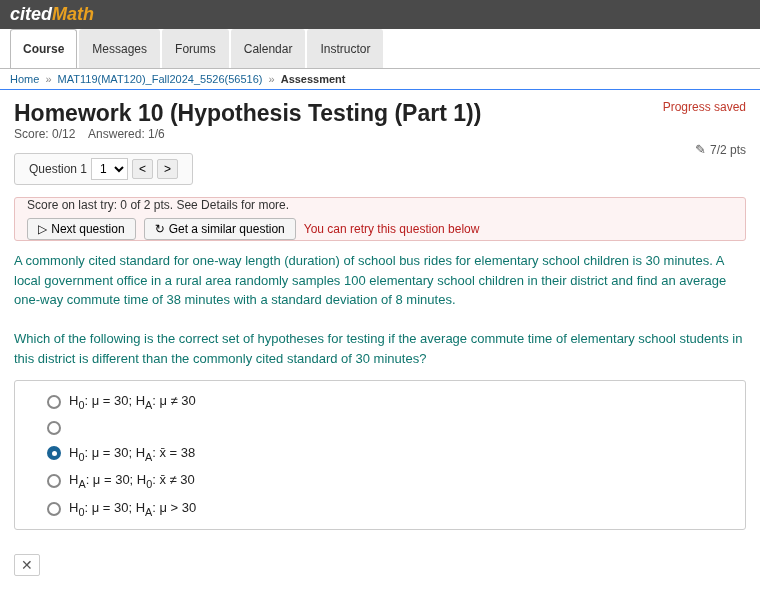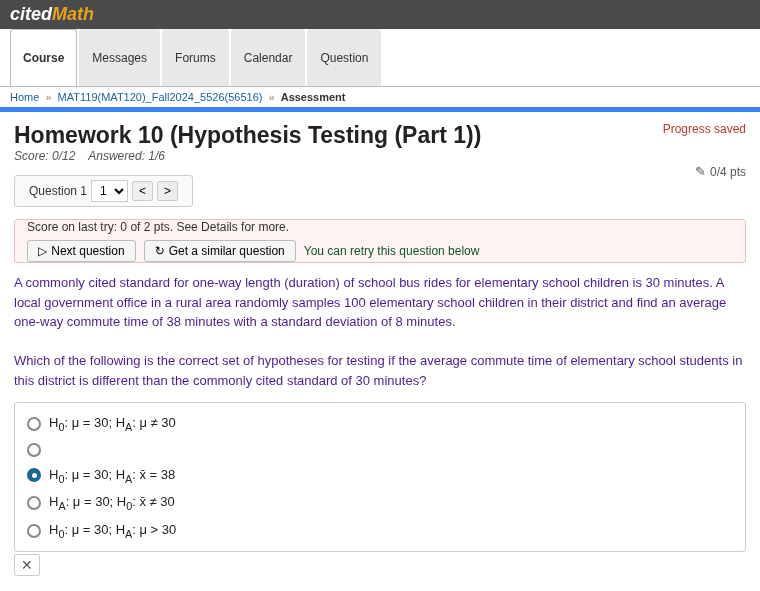--- a/index.html
+++ b/index.html
@@ -27,42 +27,42 @@
       color: #e8a020;
     }
 
     .nav-tabs {
       display: flex;
       background: #fff;
       border-bottom: 1px solid #bbb;
       padding: 0 10px;
     }
     .nav-tab {
-      padding: 21px 12px;
+      padding: 12px 12px;
       font-size: 12px;
       color: #333;
       cursor: pointer;
       border: 1px solid transparent;
       border-bottom: none;
       margin-right: 2px;
       background: #e8e8e8;
       border-radius: 3px 3px 0 0;
     }
     .nav-tab.active {
       background: #fff;
       border-color: #bbb;
       font-weight: bold;
     }
 
     .breadcrumb-bar {
       background: #fff;
       padding: 4px 10px;
       font-size: 11px;
       color: #555;
-      border-bottom: 5px solid #3b82f6;
+      border-bottom: 1px solid #3b82f6;
     }
     .breadcrumb-bar a {
       color: #1a6496;
       text-decoration: none;
     }
     .breadcrumb-bar .sep {
       margin: 0 3px;
       color: #888;
     }
     .breadcrumb-bar .current {
@@ -90,21 +90,20 @@
     }
     .progress-saved {
       color: #c0392b;
       font-size: 12px;
       white-space: nowrap;
     }
     .score-line {
       font-size: 12px;
       color: #555;
       margin-bottom: 8px;
-      font-style: italic;
     }
 
     .question-toolbar {
       display: flex;
       align-items: center;
       gap: 4px;
       margin-bottom: 12px;
       border: 1px solid #ccc;
       padding: 4px 14px;
       border-radius: 3px;
@@ -155,37 +154,37 @@
       padding: 3px 10px;
       font-size: 12px;
       cursor: pointer;
       border-radius: 3px;
       display: flex;
       align-items: center;
       gap: 4px;
     }
     .retry-text {
       font-size: 12px;
-      color: #14532d;
+      color: #b91c1c;
     }
 
     
     .question-body {
       font-size: 13px;
-      color: #4c1d95;
+      color: #0f766e;
       line-height: 1.5;
       margin-bottom: 12px;
     }
 
     
     .answer-box {
       border: 1px solid #ccc;
       border-radius: 3px;
-      padding: 12px 12px;
-      margin-bottom: 2px;
+      padding: 12px 32px;
+      margin-bottom: 24px;
     }
     .answer-option {
       display: flex;
       align-items: center;
       gap: 8px;
       margin-bottom: 10px;
       font-size: 13px;
       color: #222;
       cursor: pointer;
     }
@@ -248,21 +247,21 @@
   <span class="logo-text">
     <span>cited</span><span class="logo-accent">Math</span>
   </span>
 </div>
 
 <div class="nav-tabs">
   <div class="nav-tab active">Course</div>
   <div class="nav-tab">Messages</div>
   <div class="nav-tab">Forums</div>
   <div class="nav-tab">Calendar</div>
-  <div class="nav-tab">Question</div>
+  <div class="nav-tab">Instructor</div>
 </div>
 
 <div class="breadcrumb-bar">
   <a href="#">Home</a>
   <span class="sep">»</span>
   <a href="#">MAT119(MAT120)_Fall2024_5526(56516)</a>
   <span class="sep">»</span>
   <span class="current">Assessment</span>
 </div>
 
@@ -278,21 +277,21 @@
       </div>
     </div>
     <div style="display:flex; align-items:flex-start; gap:10px;">
       <span class="progress-saved">Progress saved</span>
     </div>
   </div>
 
   
   <div style="position:absolute; right:14px; top:52px; font-size:12px; color:#555; display:flex; align-items:center; gap:4px;">
     <span style="font-size:13px;">✎</span>
-    <span>0/4 pts</span>
+    <span>7/2 pts</span>
   </div>
 
   
   <div class="question-toolbar">
     <span class="q-label">Question 1</span>
     <select class="q-dropdown">
       <option>1</option>
     </select>
     <button class="nav-btn">&lt;</button>
     <button class="nav-btn">&gt;</button>

